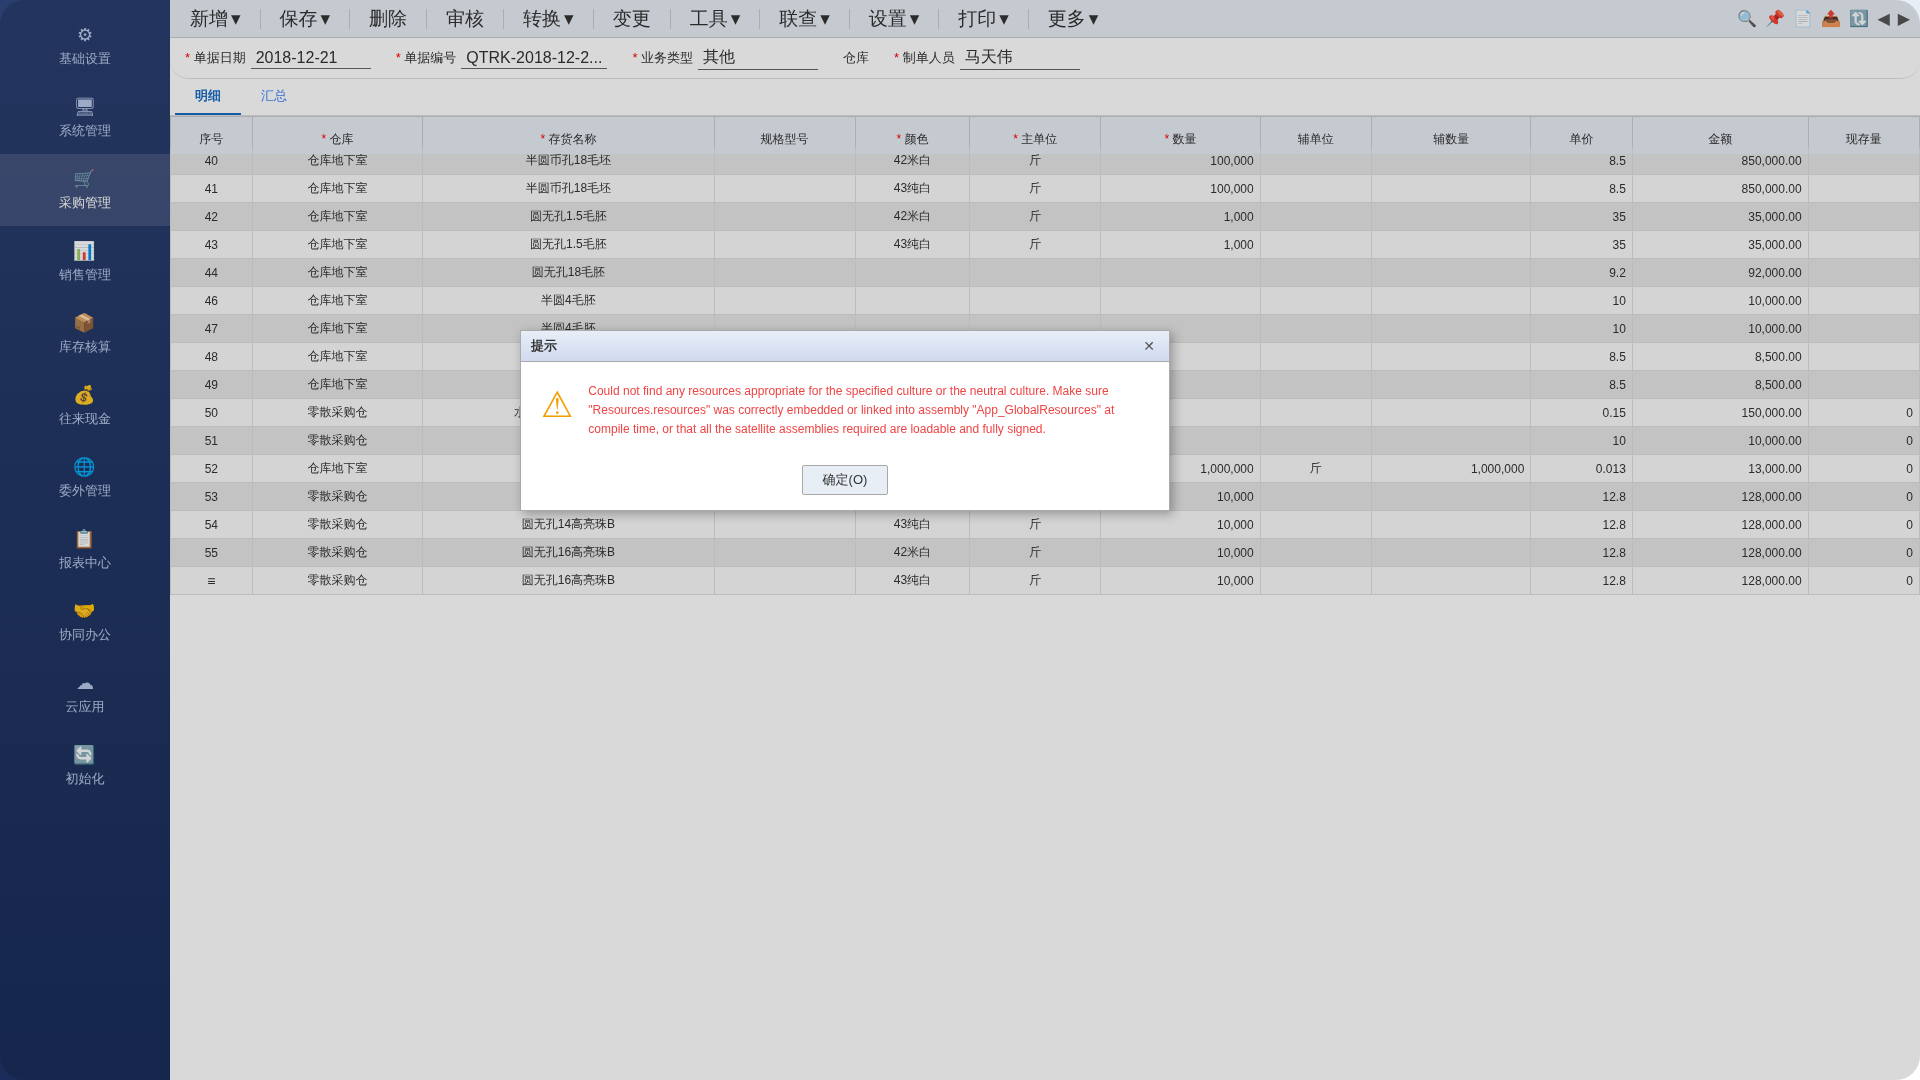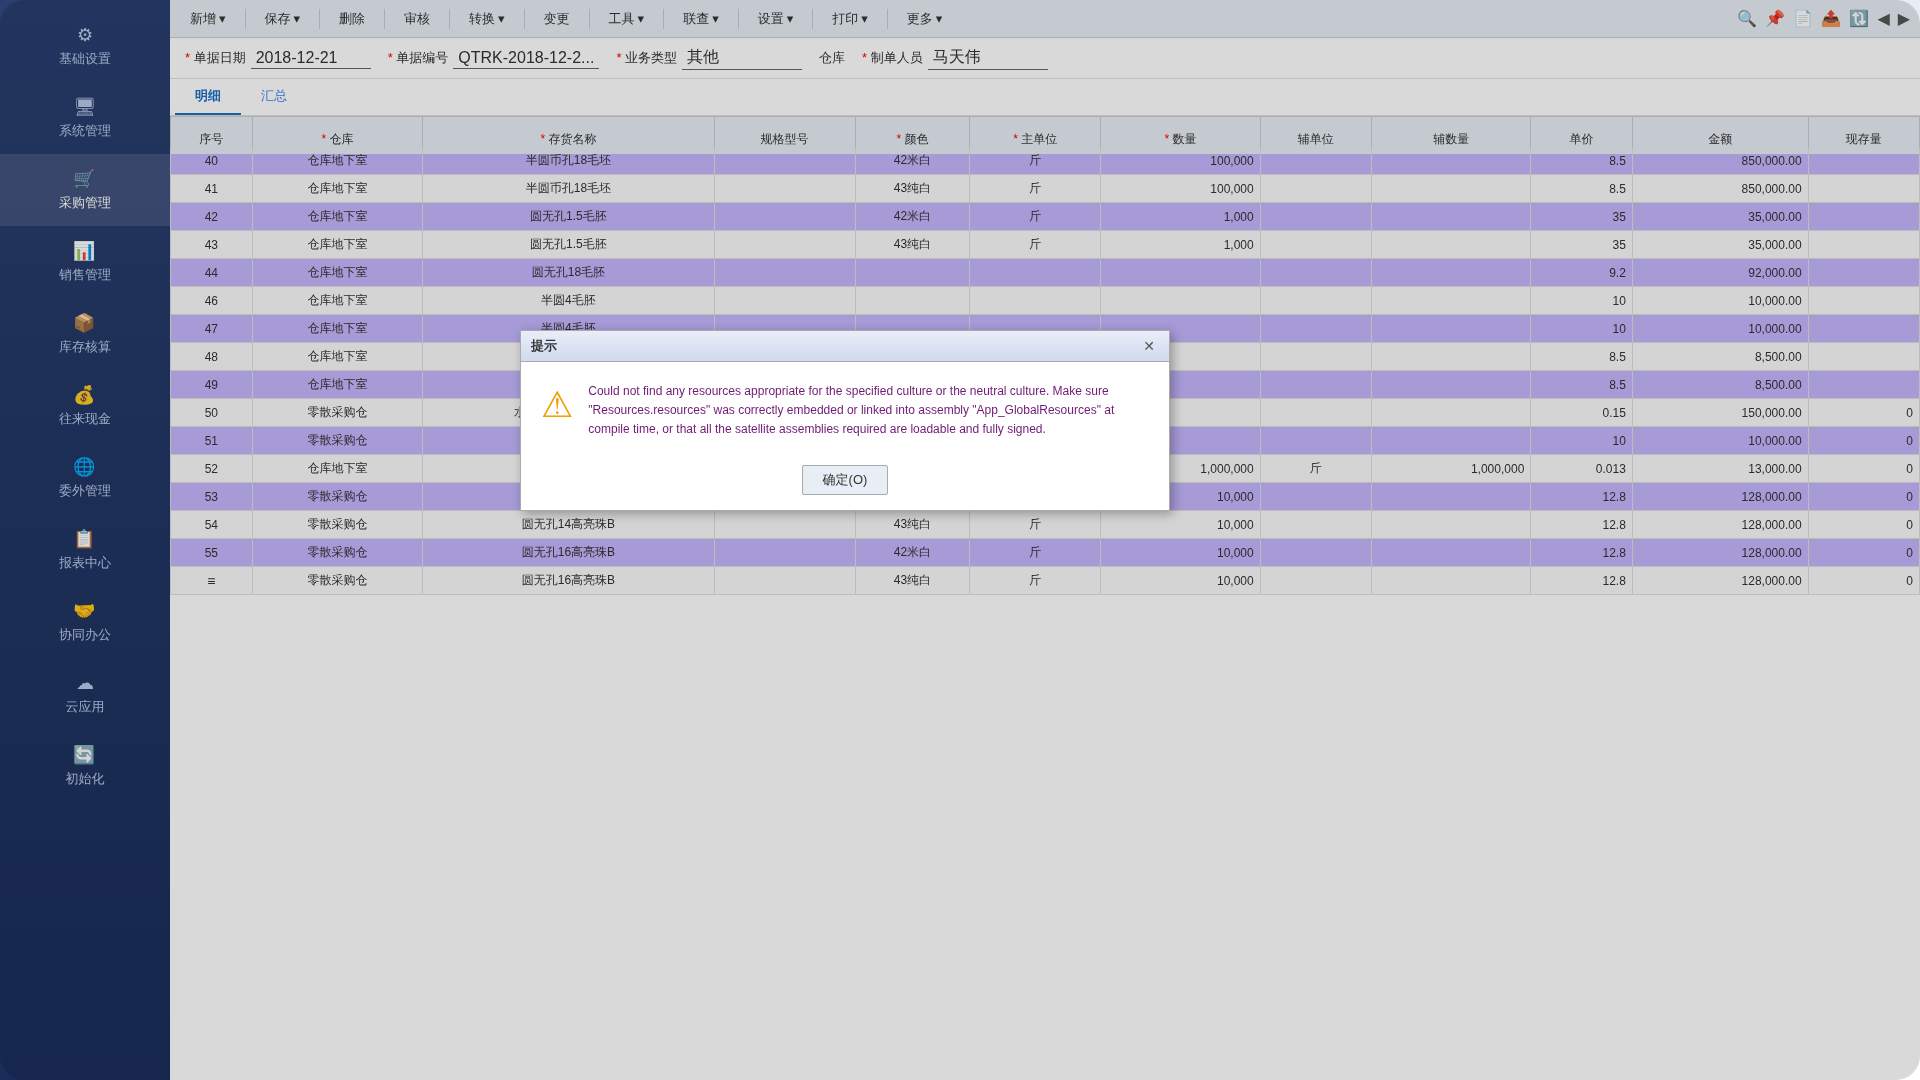--- a/index.html
+++ b/index.html
@@ -32,36 +32,36 @@
     }
 
     
     .toolbar {
       height: 38px; background: #e8eef5;
       border-bottom: 1px solid #ccc;
       display: flex; align-items: center;
       padding: 0 10px; gap: 5px;
     }
     .toolbar-btn {
-      padding: 4px 10px; font-size: 13px;
+      padding: 4px 10px; font-size: 19px;
       background: none; border: none;
       cursor: pointer; color: #333;
       display: flex; align-items: center; gap: 3px;
     }
     .toolbar-sep { width: 1px; height: 20px; background: #ccc; margin: 0 4px; }
     .toolbar-icons {
       margin-left: auto; display: flex; align-items: center; gap: 8px;
     }
     .toolbar-icons span { font-size: 16px; cursor: pointer; color: #555; }
 
     
     .form-header {
       padding: 8px 15px; background: #fff;
       border-bottom: 1px solid #e0e0e0;
-      display: flex; flex-wrap: wrap; gap: 17px; align-items: center;
+      display: flex; flex-wrap: wrap; gap: 25px; align-items: center; border-radius: 19px;
     }
     .form-field { display: flex; align-items: center; gap: 5px; }
     .form-label { color: #333; font-size: 13px; }
     .form-label.required::before { content: '* '; color: red; }
     .form-value { color: #333; font-size: 16px; border-bottom: 1px solid #aaa; padding: 2px 5px; min-width: 120px; }
     .form-value-underline { border-bottom: 1px solid #666; padding: 1px 5px; }
 
     
     .tabs {
       display: flex; padding: 0 5px;
@@ -87,21 +87,21 @@
     }
     thead tr { background: #e8eef5; }
     thead th {
       border: 1px solid #ccc; padding: 6px 4px;
       text-align: center; font-weight: normal;
       color: #333; white-space: nowrap;
       position: sticky; top: 8px; z-index: 5;
       background: #e8eef5;
     }
     thead th.required::before { content: '* '; color: red; }
-    tbody tr { background: #c4b5fd; }
+    tbody tr { background: #e5e5e5; }
     tbody tr:nth-child(even) { background: #f9f9f9; }
     tbody td {
       border: 1px solid #ddd; padding: 5px 4px;
       text-align: center; white-space: nowrap;
       color: #333;
     }
     tbody td.num { text-align: right; padding-right: 6px; }
     .underline-icon { font-size: 14px; }
 
     
@@ -128,21 +128,21 @@
     .dialog-title { font-size: 13px; font-weight: bold; color: #333; }
     .dialog-close {
       cursor: pointer; font-size: 14px; color: #555;
       background: none; border: none; padding: 0 4px;
     }
     .dialog-body {
       padding: 20px 20px 15px 20px;
       display: flex; gap: 15px; align-items: flex-start;
     }
     .dialog-icon { font-size: 36px; color: #f0a000; flex-shrink: 0; margin-top: 2px; }
-    .dialog-message { font-size: 12px; line-height: 1.6; color: #701a75; flex: 1; }
+    .dialog-message { font-size: 12px; line-height: 1.6; color: #ef4444; flex: 1; }
     .dialog-footer {
       display: flex; justify-content: center;
       padding: 10px 15px 15px;
     }
     .dialog-btn {
       padding: 5px 20px; font-size: 13px;
       background: #e8eef5; border: 1px solid #aaa;
       cursor: pointer; color: #333;
       border-radius: 2px;
     }

